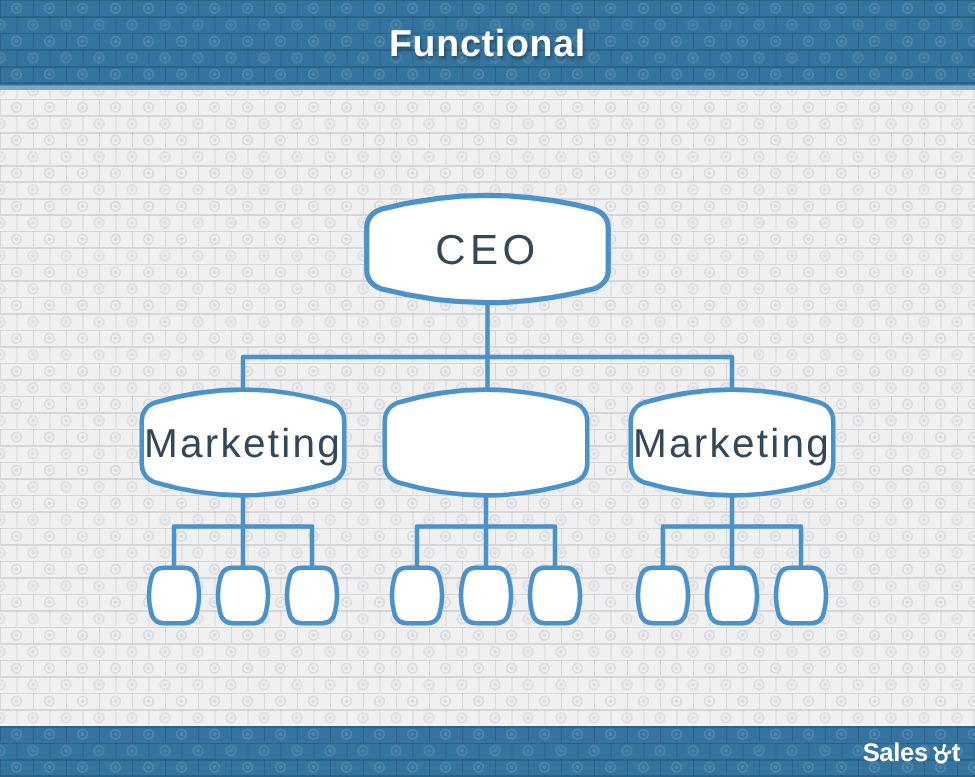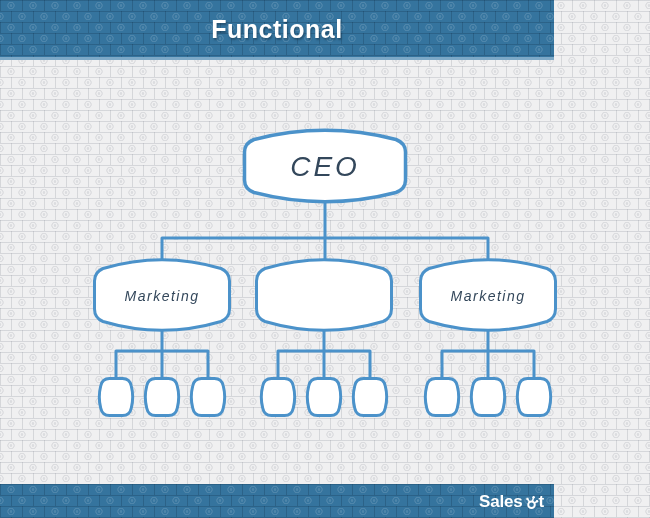--- a/index.html
+++ b/index.html
@@ -12,21 +12,21 @@
       radial-gradient(circle at 11px 5.5px, rgba(135,140,150,0.20) 0, rgba(135,140,150,0.20) 1px, rgba(135,140,150,0) 1.6px, rgba(135,140,150,0) 2.3px, rgba(135,140,150,0.20) 2.8px, rgba(135,140,150,0.20) 3.4px, rgba(135,140,150,0) 4px),
       radial-gradient(circle at 11px 5.5px, rgba(135,140,150,0.20) 0, rgba(135,140,150,0.20) 1px, rgba(135,140,150,0) 1.6px, rgba(135,140,150,0) 2.3px, rgba(135,140,150,0.20) 2.8px, rgba(135,140,150,0.20) 3.4px, rgba(135,140,150,0) 4px),
       conic-gradient(from 0deg at 1px 11px, rgba(150,155,165,0) 0deg 270deg, rgba(150,155,165,0.30) 270deg 360deg),
       conic-gradient(from 0deg at 1px 11px, rgba(150,155,165,0) 0deg 270deg, rgba(150,155,165,0.30) 270deg 360deg),
       repeating-linear-gradient(to bottom, rgba(150,155,165,0.30) 0 1px, rgba(150,155,165,0) 1px 11px);
     background-size:22px 22px,22px 22px,22px 22px,22px 22px,auto;
     background-position:0 0,11px 11px,0 0,11px 11px,0 0;
   }
 
   .bar{
-    position:absolute;left:0;width:554px;
+    position:absolute;left:0;width:650px;
     background-color:#35749e;
     background-image:
       radial-gradient(circle at 11px 5.5px, rgba(255,255,255,0.13) 0, rgba(255,255,255,0.13) 1px, rgba(255,255,255,0) 1.6px, rgba(255,255,255,0) 2.3px, rgba(255,255,255,0.13) 2.8px, rgba(255,255,255,0.13) 3.4px, rgba(255,255,255,0) 4px),
       radial-gradient(circle at 11px 5.5px, rgba(255,255,255,0.13) 0, rgba(255,255,255,0.13) 1px, rgba(255,255,255,0) 1.6px, rgba(255,255,255,0) 2.3px, rgba(255,255,255,0.13) 2.8px, rgba(255,255,255,0.13) 3.4px, rgba(255,255,255,0) 4px),
       conic-gradient(from 0deg at 1px 11px, rgba(15,45,70,0) 0deg 270deg, rgba(15,45,70,0.25) 270deg 360deg),
       conic-gradient(from 0deg at 1px 11px, rgba(15,45,70,0) 0deg 270deg, rgba(15,45,70,0.25) 270deg 360deg),
       repeating-linear-gradient(to bottom, rgba(15,45,70,0.25) 0 1px, rgba(15,45,70,0) 1px 11px);
     background-size:22px 22px,22px 22px,22px 22px,22px 22px,auto;
     background-position:0 0,11px 11px,0 0,11px 11px,0 0;
   }
@@ -37,24 +37,24 @@
   .title{
     color:#ffffff;font-size:25px;font-weight:700;letter-spacing:0.5px;
     text-shadow:1px 2px 2px rgba(15,40,60,0.45);
     padding-top:2px;
   }
 
   .chartsvg{position:absolute;left:0;top:0;}
 
   .node-label{
     position:absolute;transform:translate(-50%,-50%);
-    color:#33475b;white-space:nowrap;font-style:italic;
+    color:#33475b;white-space:nowrap;
   }
   .lbl-ceo{font-size:28px;letter-spacing:3px;}
-  .lbl-dept{font-size:14px;letter-spacing:1.5px;}
+  .lbl-dept{font-size:27px;letter-spacing:1.5px;}
 
   .logo{display:flex;align-items:center;color:#ffffff;font-weight:700;font-size:17px;letter-spacing:-0.2px;line-height:1;}
   .logo .sprocket{margin:0 0px 0 1px;transform:translateY(1px);}
 </style>
 </head>
 <body>
 
 <div class="stage">
 
   <header class="bar topbar">

